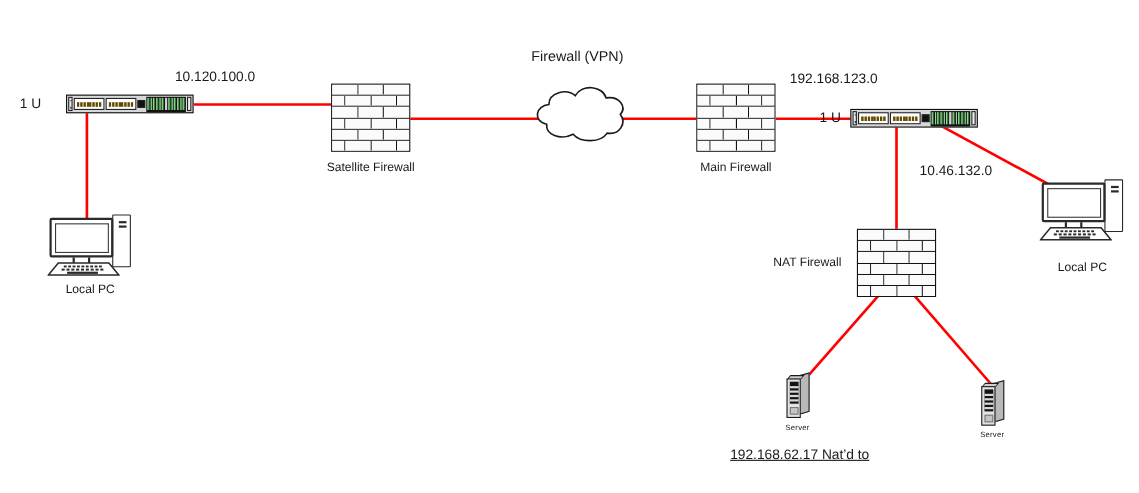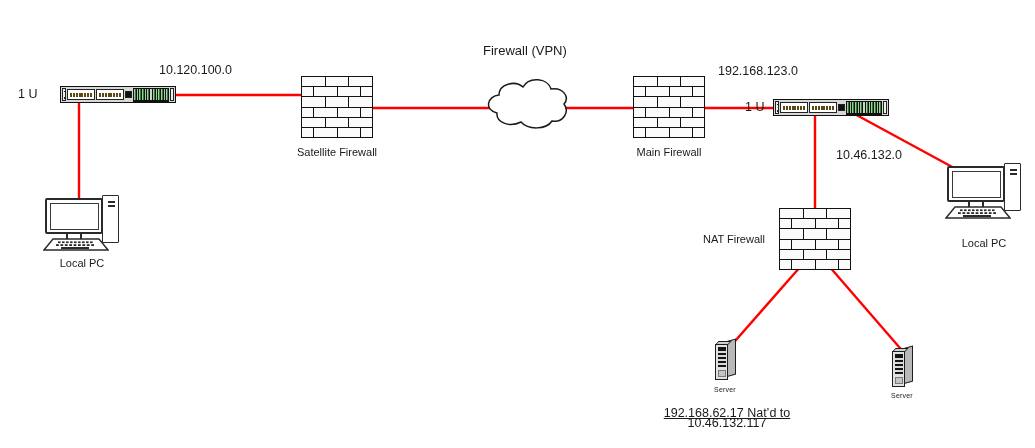--- a/index.html
+++ b/index.html
@@ -619,21 +619,20 @@
         <div class="srv-bay" style="top:6px;"></div>
         <div class="srv-bay" style="top:10px;"></div>
         <div class="srv-bay" style="top:14px;"></div>
         <div class="srv-bay" style="top:18px;"></div>
         <div class="srv-base"></div>
       </div>
     </div>
   </div>
   <div class="label server-cap" style="left:707px; top:382px; width:36px;">Server</div>
   <div class="label multi" style="left:662px; top:405px; width:130px;text-decoration:underline;">192.168.62.17 Nat’d to</div>
-  <div class="label multi" style="left:662px; top:415px; width:130px;">10.46.132.117</div>
 
   <div class="node" style="left:891px; top:348px;">
     <div class="server">
       <div class="srv-side"></div>
       <div class="srv-top"></div>
       <div class="srv-front">
         <div class="srv-panel"></div>
         <div class="srv-bay" style="top:6px;"></div>
         <div class="srv-bay" style="top:10px;"></div>
         <div class="srv-bay" style="top:14px;"></div>

